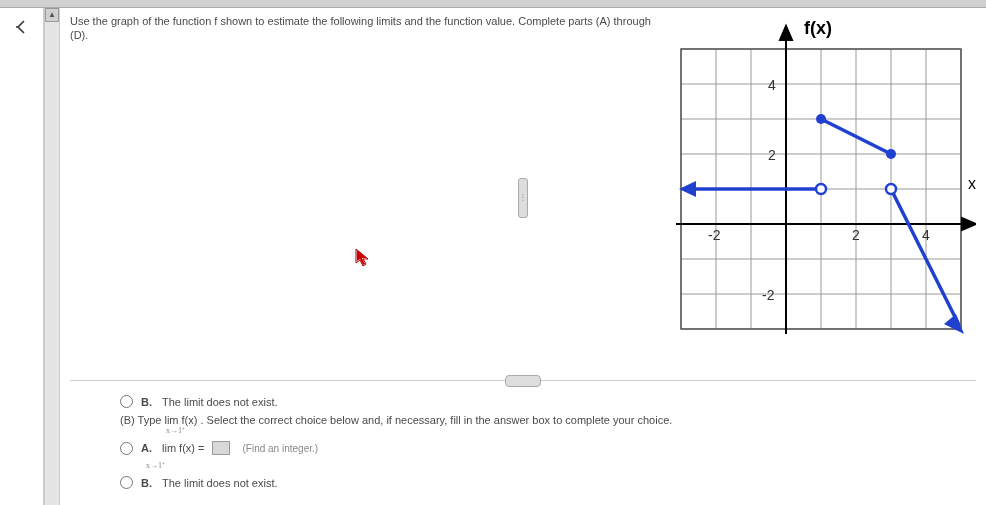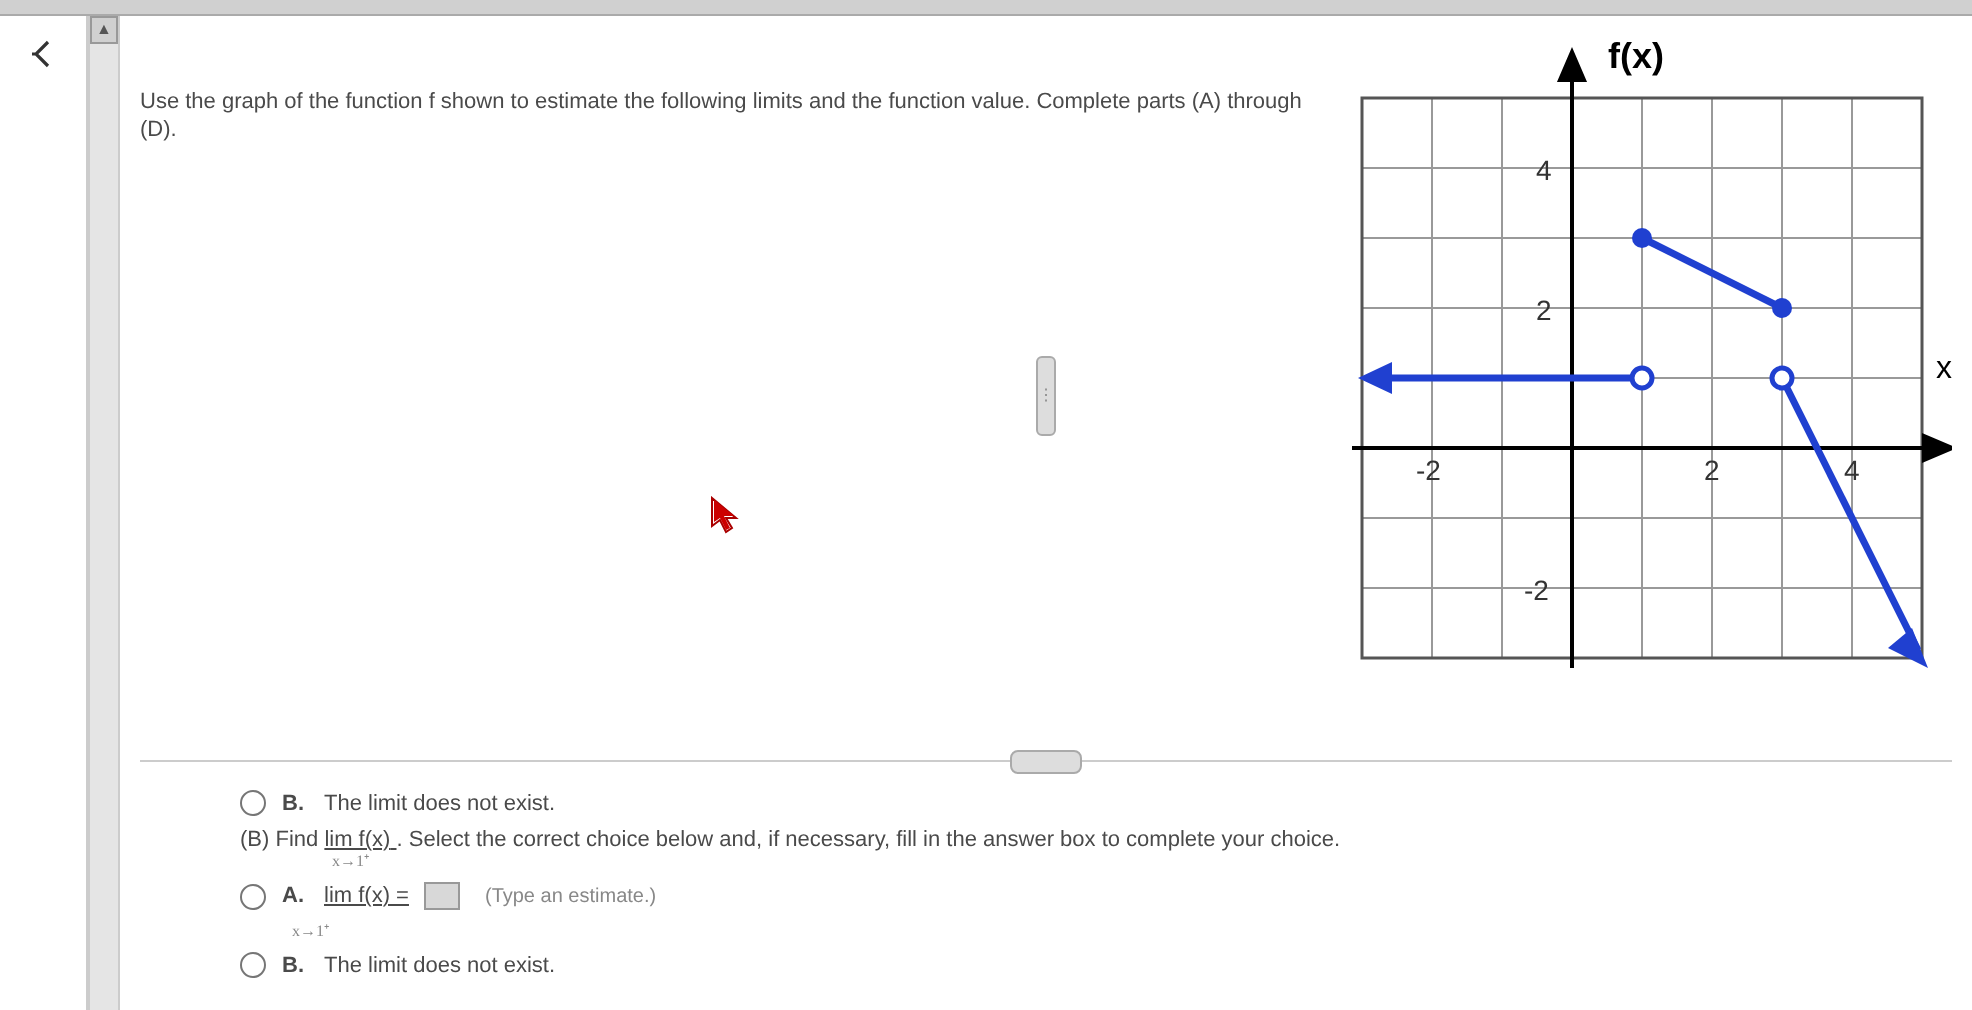--- a/index.html
+++ b/index.html
@@ -63,21 +63,20 @@
       flex: 1;
       display: flex;
       padding: 6px 10px 0 10px;
       position: relative;
     }
     .text-col {
       flex: 1;
       font-size: 11px;
       color: #4a4a4a;
       padding-right: 10px;
-      margin-top: 30px;
     }
     .instruction {
       margin-bottom: 10px;
       line-height: 1.3;
     }
     .graph-col {
       width: 300px;
       position: relative;
     }
     .divider-handle {
@@ -157,21 +156,21 @@
     }
     .cursor {
       position: absolute;
       left: 295px;
       top: 240px;
       pointer-events: none;
     }
     .graph-svg {
       display: block;
     }
-    .lim-expr { white-space: nowrap; text-decoration: underline; }
+    .lim-expr { white-space: nowrap; }
   </style>
 </head>
 <body>
 
 <div class="topbar"></div>
 
 <div class="main-container">
 
   <div class="left-nav">
     <div class="back-btn">
@@ -269,33 +268,33 @@
 
     <div class="answer-area">
 
       <div class="choice">
         <input type="radio" name="prev" style="">
         <span class="choice-label">B.</span>
         <span>The limit does not exist.</span>
       </div>
 
       <div class="part-text">
-        <span>(B) Find </span>
+        <span>(B) Type </span>
         <span class="lim-expr">
           <span>lim f(x)</span>
         </span><span>. Select the correct choice below and, if necessary, fill in the answer box to complete your choice.</span>
         <div class="sublim" style="margin-left:46px;">x→1⁺</div>
       </div>
 
       <div class="choice">
         <input type="radio" name="partB" style="">
         <span class="choice-label">A.</span>
         <span class="lim-expr">lim f(x) =</span>
         <span class="answer-box"></span>
-        <span class="hint">(Type an estimate.)</span>
+        <span class="hint">(Find an integer.)</span>
       </div>
       <div class="sublim">x→1⁺</div>
 
       <div class="choice">
         <input type="radio" name="partB" style="">
         <span class="choice-label">B.</span>
         <span>The limit does not exist.</span>
       </div>
 
     </div>

